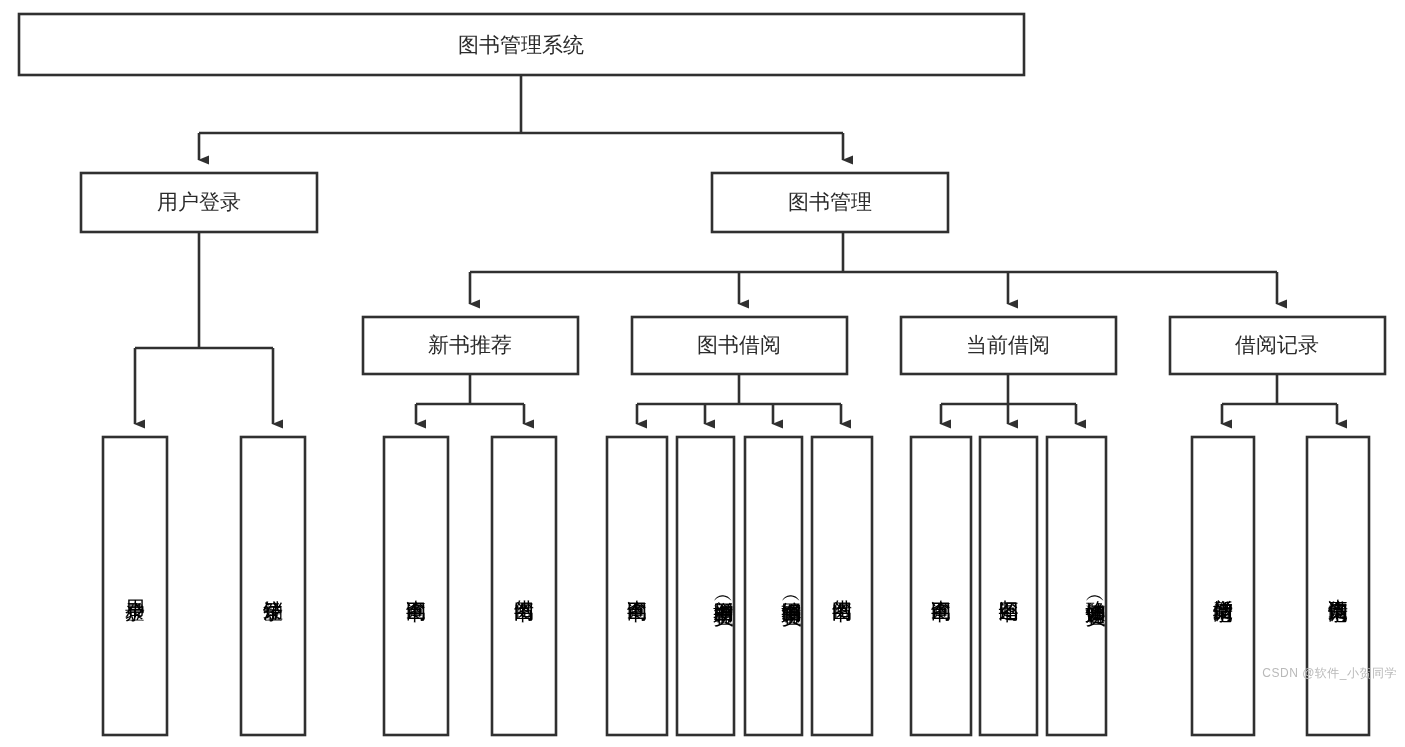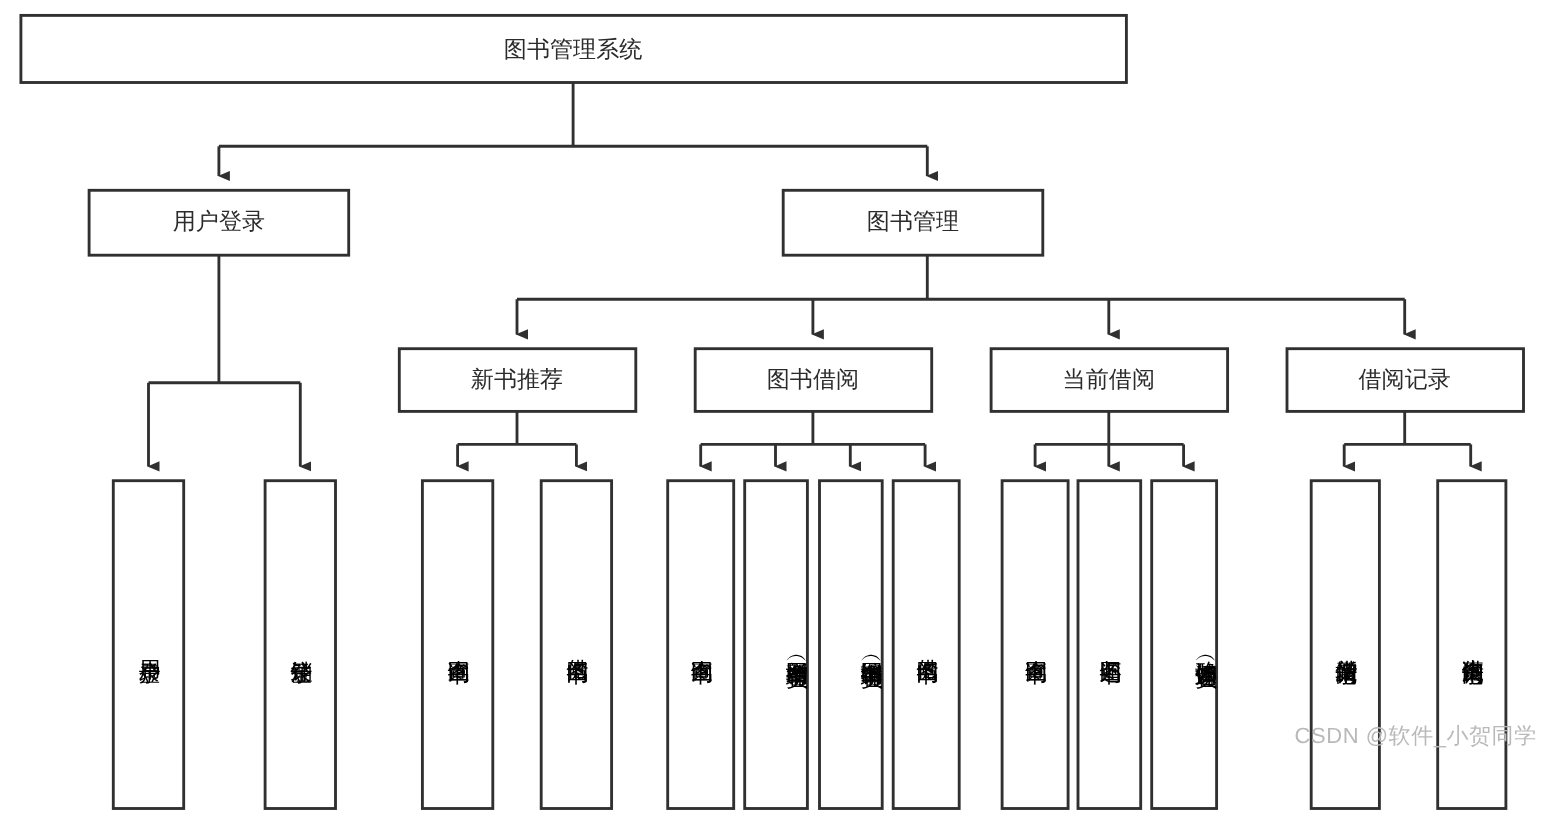--- a/index.html
+++ b/index.html
@@ -74,21 +74,21 @@
   }
   .vlabel-wrap.centered .node-label-v {
     align-items: center;
     padding-top: 0;
   }
   .watermark {
     position: absolute;
     right: 8px;
     bottom: 6px;
     font-family: "Liberation Sans", "DejaVu Sans", sans-serif;
-    font-size: 20px;
+    font-size: 12px;
     color: #b9b9b9;
     letter-spacing: 0.5px;
     user-select: none;
     white-space: nowrap;
   }
 </style>
 </head>
 <body>
 
 <div id="diagram-root">

